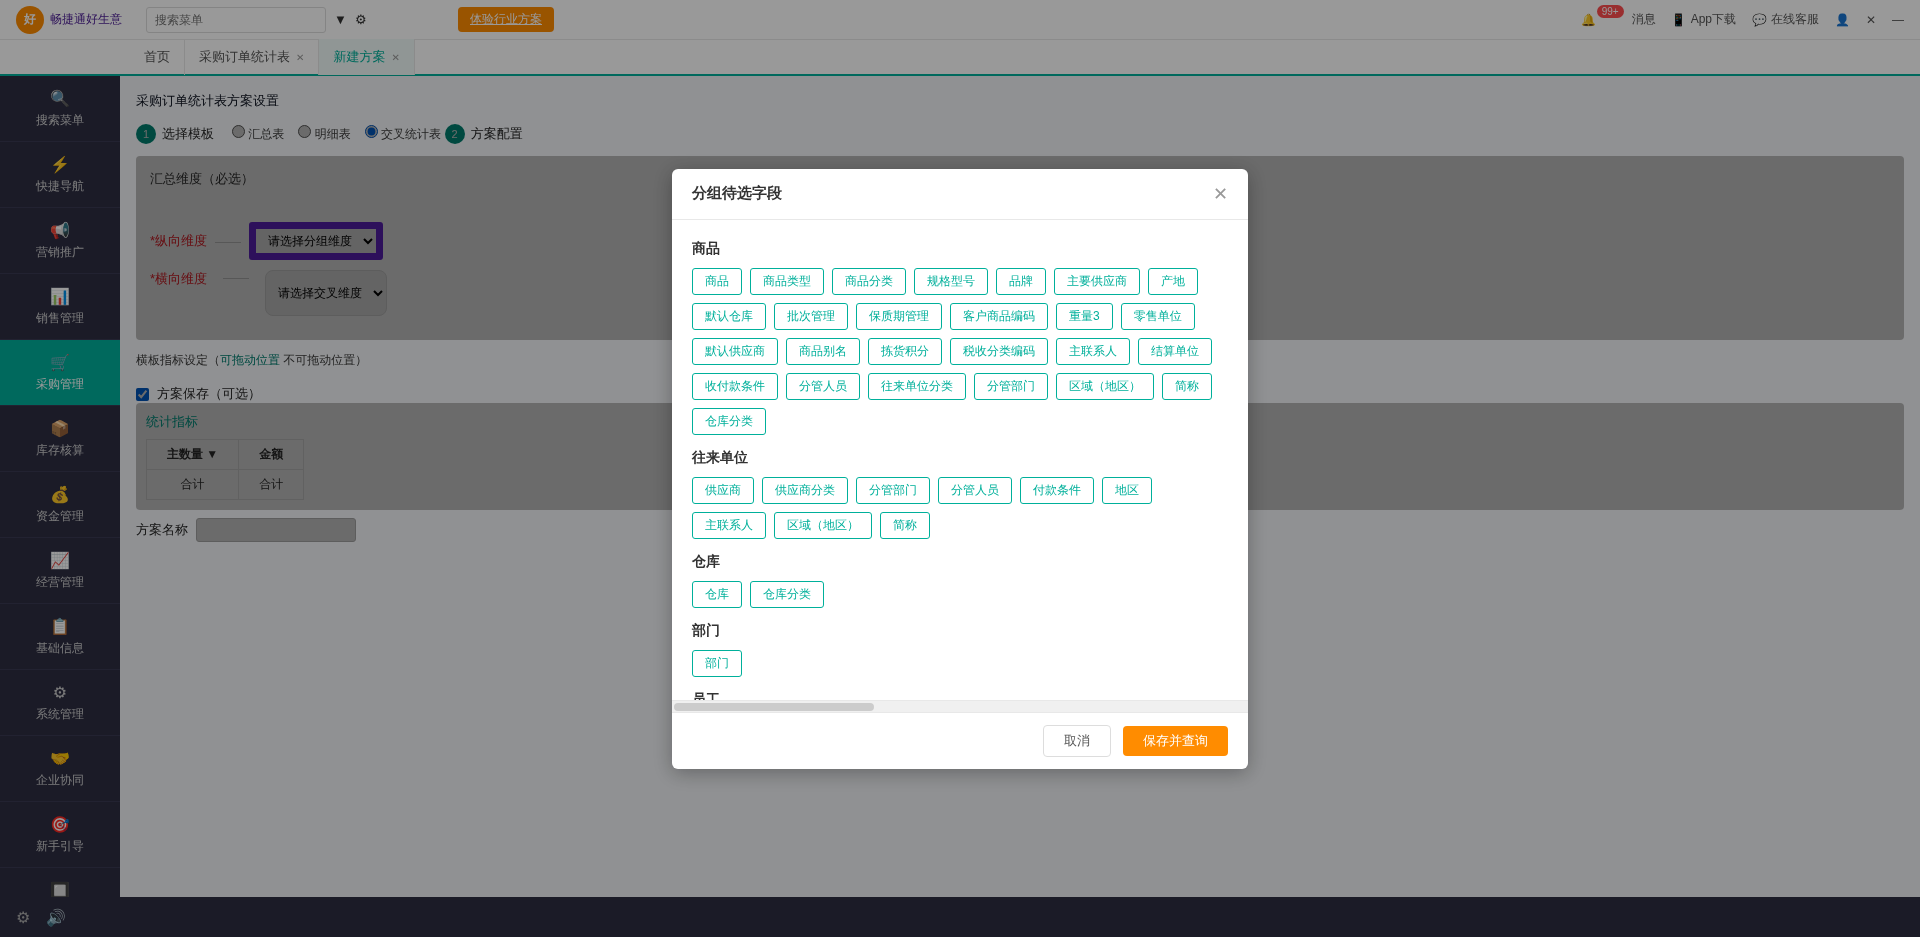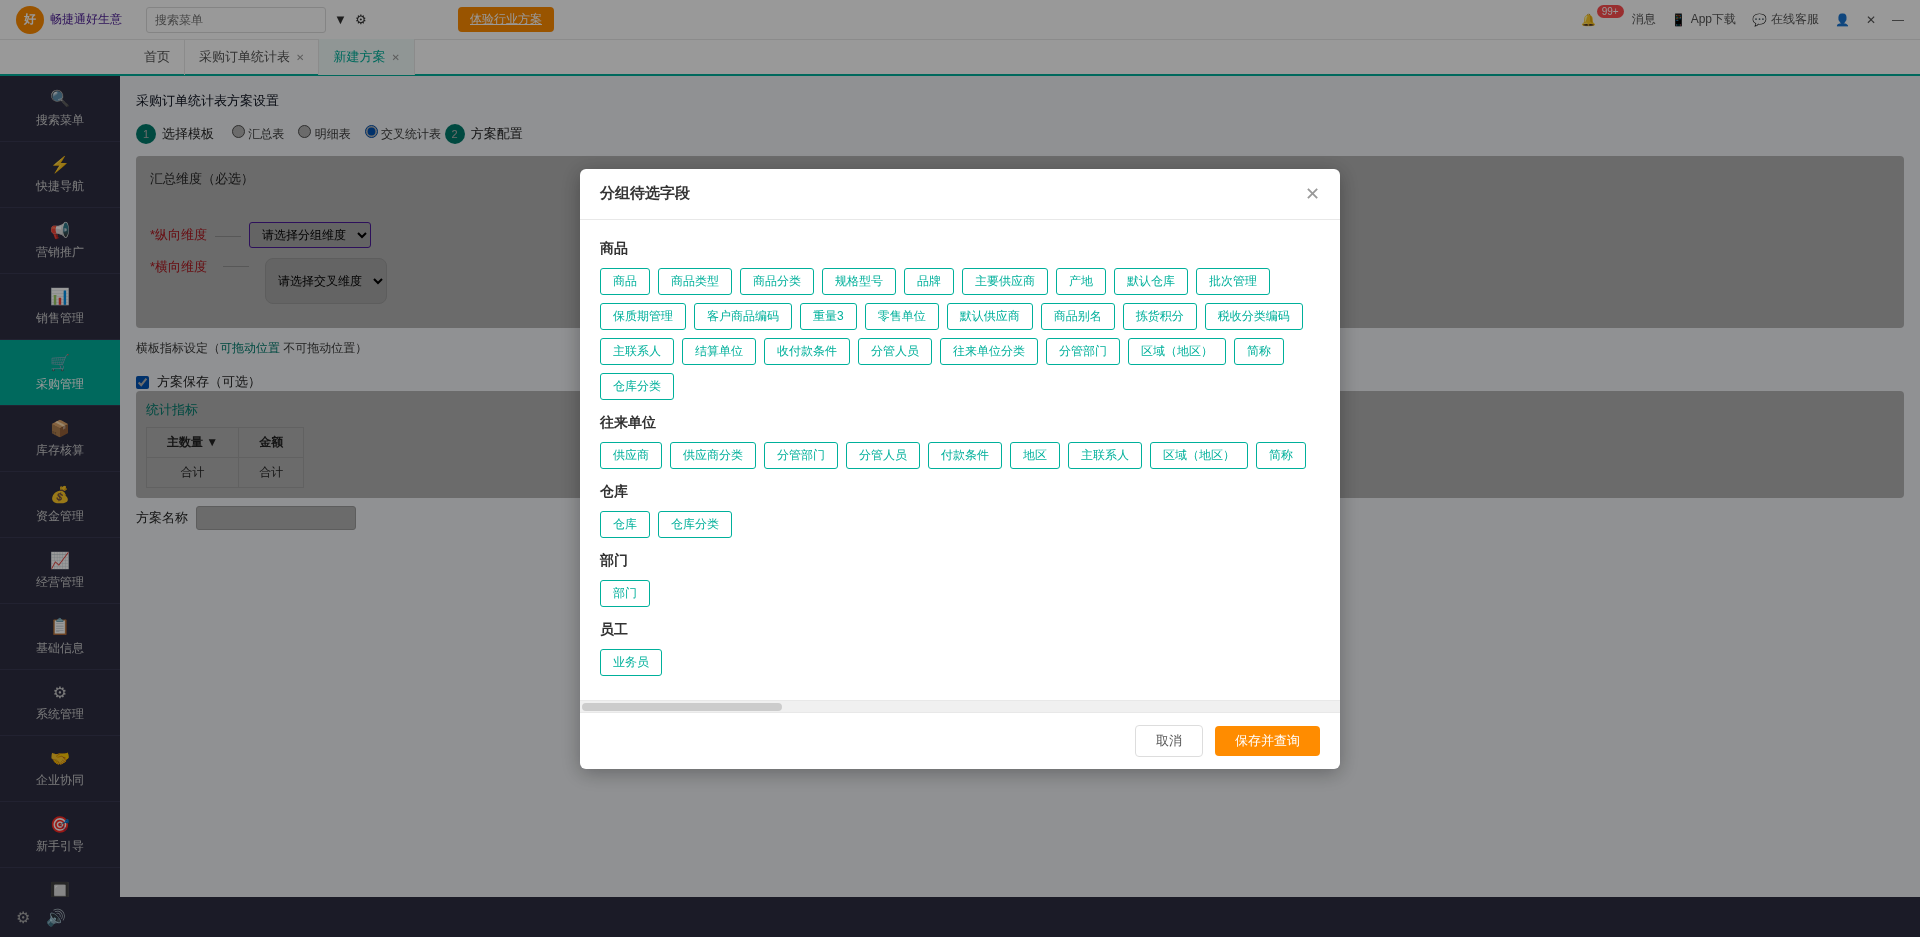--- a/index.html
+++ b/index.html
@@ -163,21 +163,21 @@
       z-index: 200;
     }
 
     
     .modal {
       position: fixed;
       top: 50%; left: 50%;
       transform: translate(-50%, -50%);
       background: #fff;
       border-radius: 6px;
-      width: 760px;
+      width: 576px;
       max-height: 600px;
       z-index: 201;
       display: flex;
       flex-direction: column;
       box-shadow: 0 4px 20px rgba(0,0,0,0.3);
     }
     .modal-header {
       display: flex;
       align-items: center;
       justify-content: space-between;
@@ -415,21 +415,21 @@
   <div class="step-label">
     <div class="step-num">2</div>
     <span>方案配置</span>
   </div>
   <div style="background:#fff;padding:14px;border-radius:4px;margin-bottom:12px;">
     <div style="font-size:13px;margin-bottom:10px;">汇总维度（必选）</div>
     <div style="display:flex;gap:16px;margin-bottom:10px;">
       <div style="display:flex;align-items:center;gap:8px;margin-top:24px;">
         <span style="color:#f5222d;">*纵向维度</span>
         <span style="color:#ccc;">——</span>
-        <select style="border:1px solid #6d28d9;padding:4px 8px;font-size:12px;border-radius:3px;">
+        <select style="border:7px solid #6d28d9;padding:4px 8px;font-size:12px;border-radius:3px;">
           <option>请选择分组维度</option>
         </select>
       </div>
     </div>
     <div style="display:flex;gap:16px;margin-bottom:10px;">
       <span style="color:#f5222d;">*横向维度</span>
       <span style="color:#ccc;">——</span>
       <select style="border:1px solid #ddd;padding:14px 8px;font-size:12px;border-radius:8px;">
         <option>请选择交叉维度</option>
       </select>

